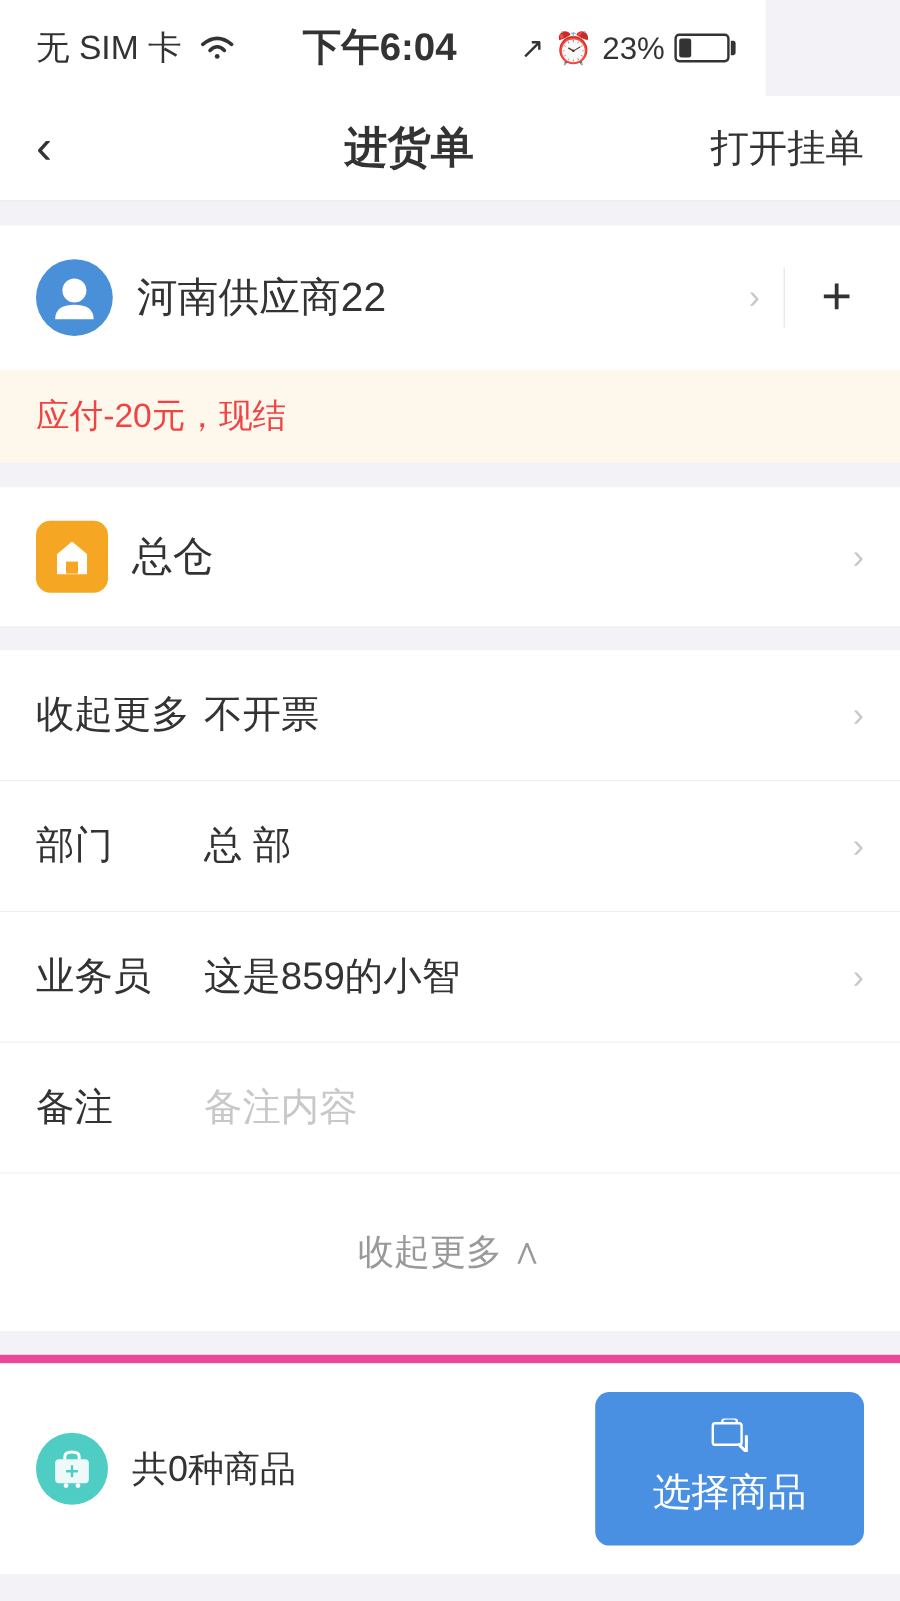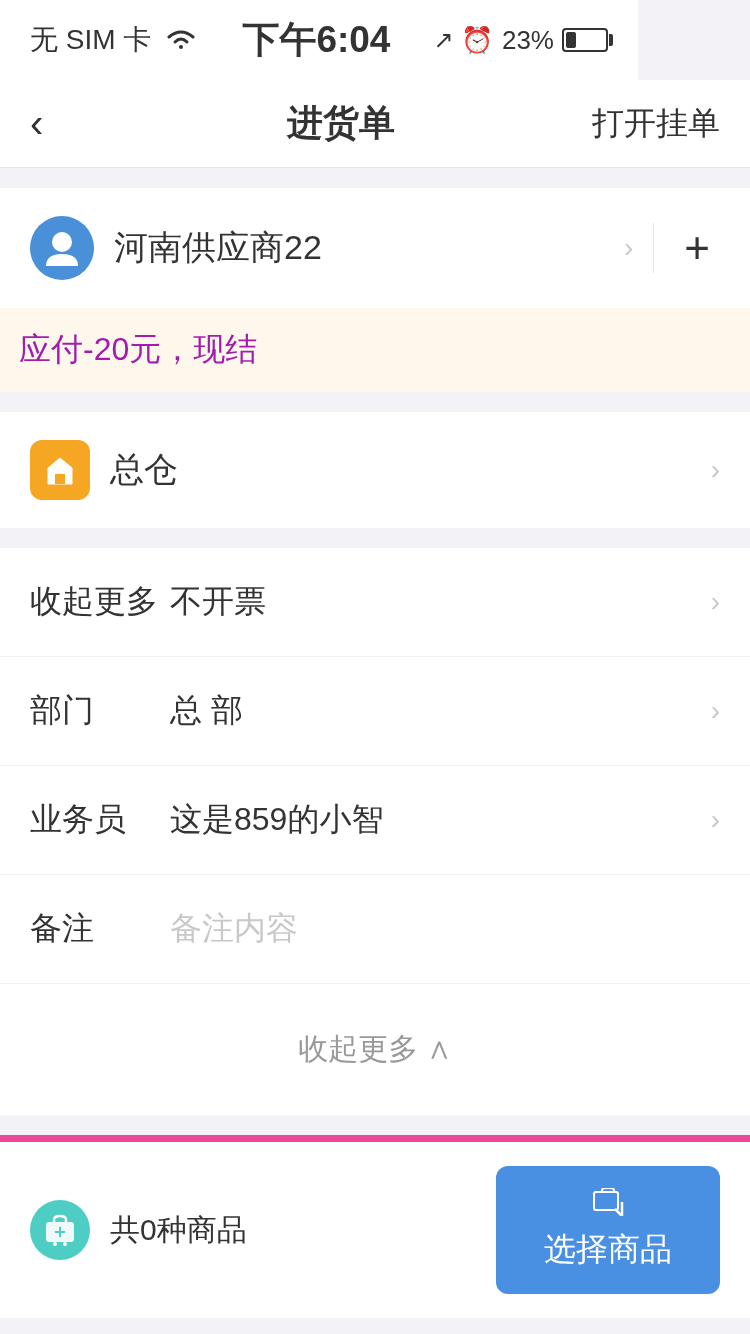--- a/index.html
+++ b/index.html
@@ -25,21 +25,21 @@
       padding: 0 30px;
     }
     .status-left {
       font-size: 28px;
       color: #333;
       display: flex;
       align-items: center;
       gap: 12px;
     }
     .status-center {
-      font-size: 37px;
+      font-size: 32px;
       font-weight: 600;
       color: #333;
     }
     .status-right {
       font-size: 26px;
       color: #333;
       display: flex;
       align-items: center;
       gap: 8px;
     }
@@ -161,23 +161,23 @@
     .supplier-add {
       font-size: 44px;
       color: #333;
       cursor: pointer;
       padding: 0 10px;
     }
 
     
     .notice-bar {
       background: #fef8ec;
-      padding: 20px 19px;
-      font-size: 32px;
-      color: #a21caf;
+      padding: 20px 30px;
+      font-size: 28px;
+      color: #ef4444;
     }
 
     
     .warehouse-row {
       display: flex;
       align-items: center;
       padding: 28px 30px;
       background: #fff;
     }
     .warehouse-icon {

